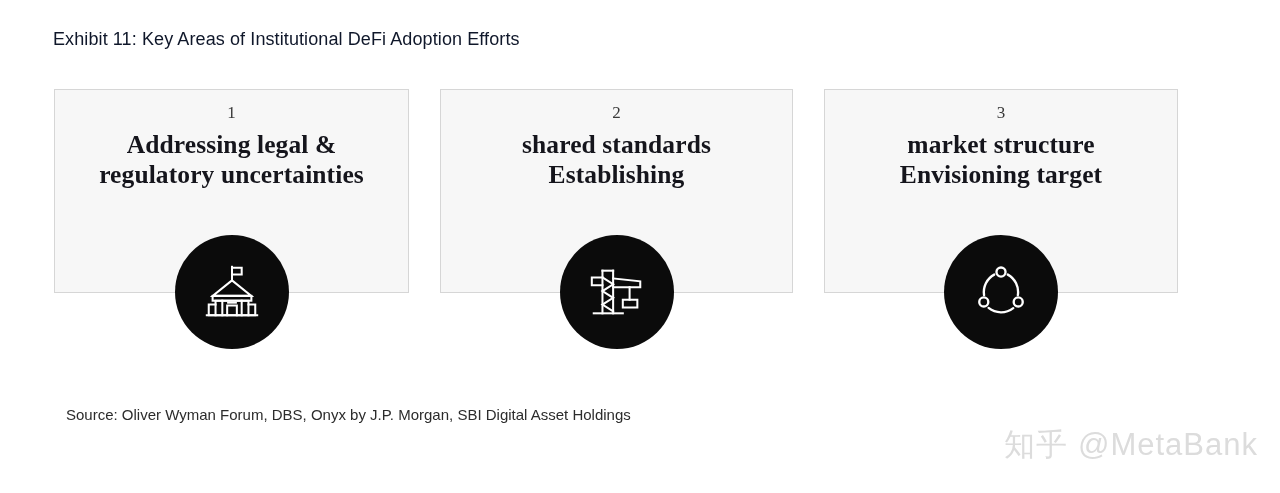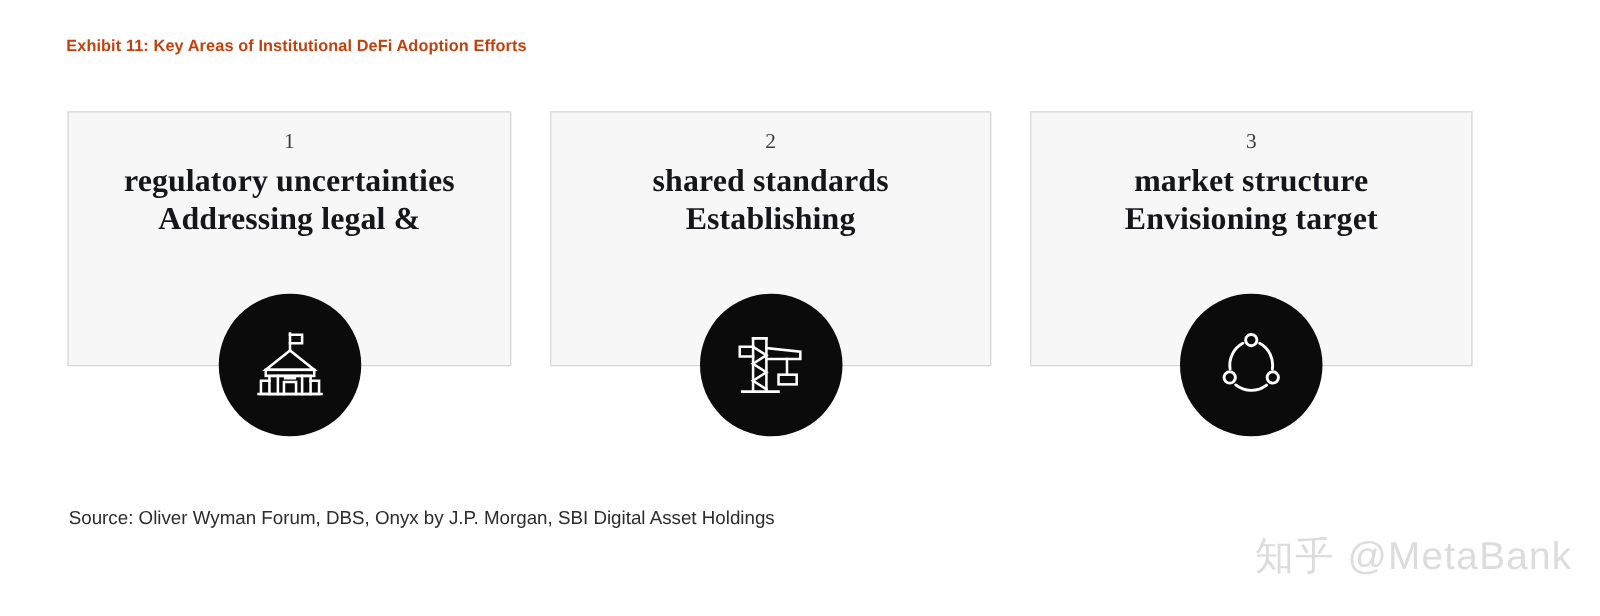--- a/index.html
+++ b/index.html
@@ -15,24 +15,24 @@
     font-family: "Liberation Sans", sans-serif;
     -webkit-font-smoothing: antialiased;
   }
 
   
   .exhibit-title {
     position: absolute;
     left: 53px;
     top: 29px;
     font-family: "Liberation Sans", sans-serif;
-    font-weight: bold;
-    font-size: 13px;
+    font-weight: normal;
+    font-size: 18px;
     letter-spacing: 0.1px;
-    color: #c2410c;
+    color: #0f172a;
     white-space: nowrap;
   }
 
   
   .cards-row {
     position: absolute;
     left: 54px;
     top: 89px;
     width: 1124px;
     height: 204px;
@@ -88,21 +88,21 @@
     margin-left: -57px;
     z-index: 5;
   }
   .icon-circle svg {
     display: block;
   }
 
   
   .source-line {
     position: absolute;
-    left: 55px;
+    left: 66px;
     top: 406px;
     font-family: "Liberation Sans", sans-serif;
     font-size: 15px;
     color: #2c2c2c;
     white-space: nowrap;
   }
 
   
   .watermark {
     position: absolute;
@@ -121,22 +121,22 @@
 </head>
 <body>
 
 <div class="exhibit-title">Exhibit 11: Key Areas of Institutional DeFi Adoption Efforts</div>
 
 <div class="cards-row">
 
   <div class="card card-1">
     <div class="card-number">1</div>
     <div class="card-heading">
+      <div>Addressing legal &amp;</div>
       <div>regulatory uncertainties</div>
-      <div>Addressing legal &amp;</div>
     </div>
     <div class="icon-circle">
       <span>
         <svg width="62" height="62" viewBox="0 0 64 64" fill="none" stroke="#ffffff" stroke-width="2.1" stroke-linecap="square" stroke-linejoin="miter">
 
           <line x1="32" y1="6" x2="32" y2="20"></line>
 
           <path d="M32 7 L42 7 L42 14 L32 14"></path>
 
           <path d="M32 20 L12 36 L52 36 Z"></path>

